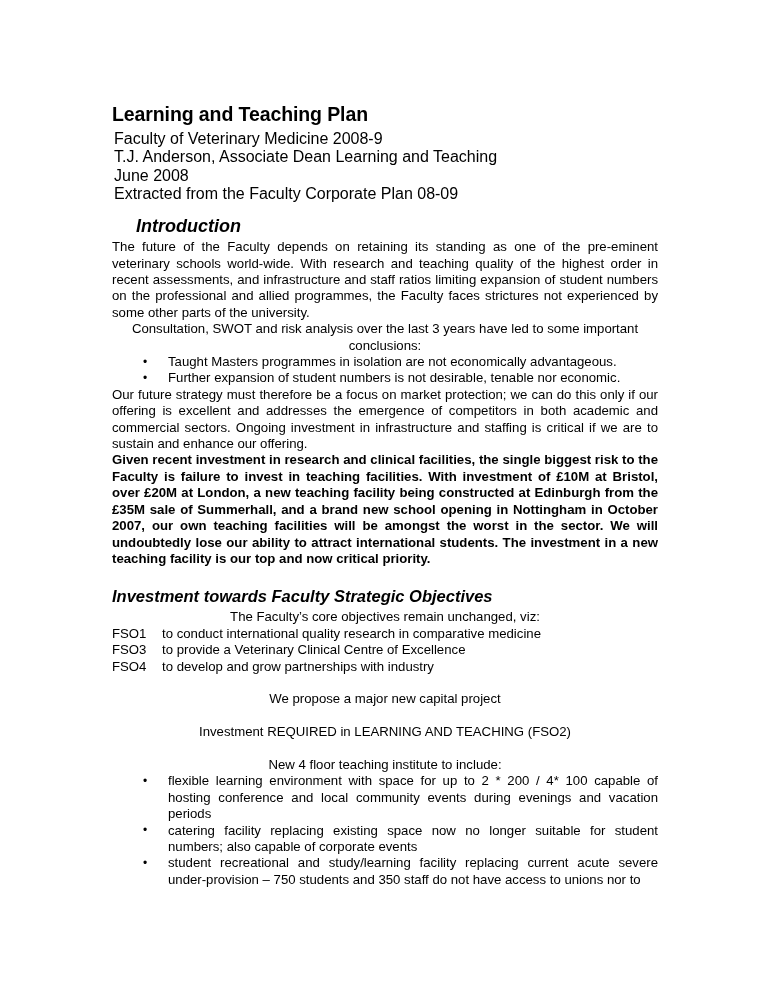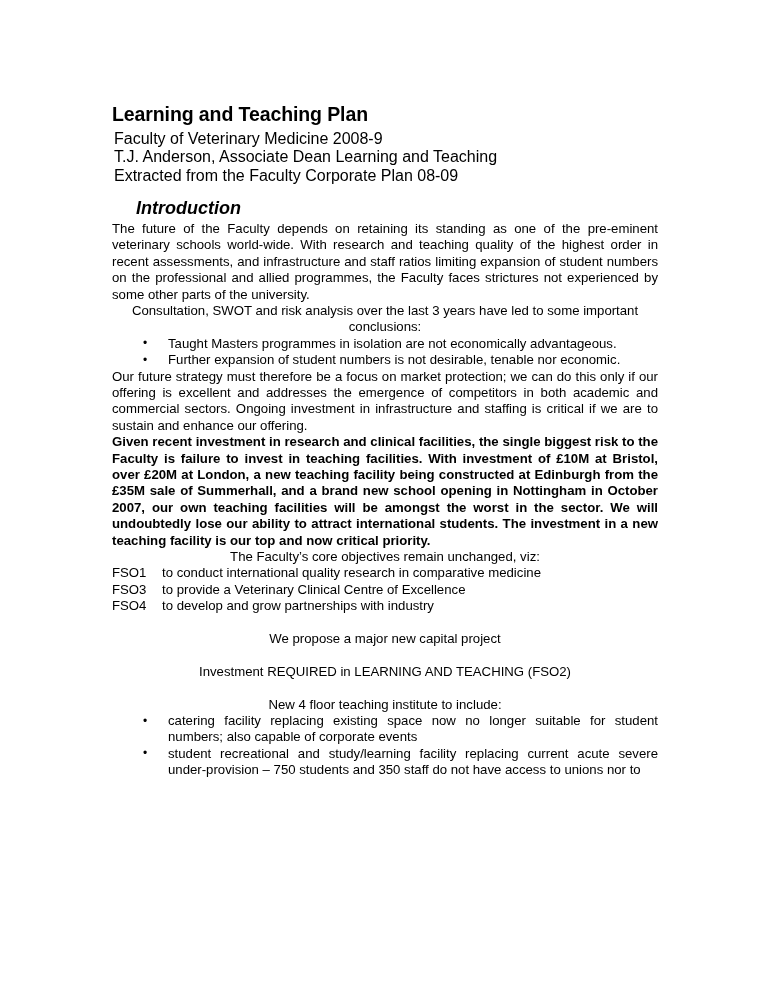--- a/index.html
+++ b/index.html
@@ -127,60 +127,65 @@
 <body>
 
 <div class="page">
   <div class="content">
 
     <h1 class="doc-title">Learning and Teaching Plan</h1>
 
     <div>
       <p class="meta-line">Faculty of Veterinary Medicine 2008-9</p>
       <p class="meta-line">T.J. Anderson, Associate Dean Learning and Teaching</p>
+      <p class="meta-line">June 2008</p>
       <p class="meta-line">Extracted from the Faculty Corporate Plan 08-09</p>
     </div>
 
     <h2 class="h-intro">Introduction</h2>
 
     <p class="para">The future of the Faculty depends on retaining its standing as one of the pre-eminent veterinary schools world-wide. With research and teaching quality of the highest order in recent assessments, and infrastructure and staff ratios limiting expansion of student numbers on the professional and allied programmes, the Faculty faces strictures not experienced by some other parts of the university.</p>
     <p class="para plain">Consultation, SWOT and risk analysis over the last 3 years have led to some important conclusions:</p>
 
     <ul class="bullets">
       <li>
           <span class="li-text">Taught Masters programmes in isolation are not economically advantageous.</span>
         </li>
       <li>
           <span class="li-text">Further expansion of student numbers is not desirable, tenable nor economic.</span>
         </li>
     </ul>
 
     <p class="para">Our future strategy must therefore be a focus on market protection; we can do this only if our offering is excellent and addresses the emergence of competitors in both academic and commercial sectors. Ongoing investment in infrastructure and staffing is critical if we are to sustain and enhance our offering.</p>
     <p class="para bold">Given recent investment in research and clinical facilities, the single biggest risk to the Faculty is failure to invest in teaching facilities. With investment of £10M at Bristol, over £20M at London, a new teaching facility being constructed at Edinburgh from the £35M sale of Summerhall, and a brand new school opening in Nottingham in October 2007, our own teaching facilities will be amongst the worst in the sector. We will undoubtedly lose our ability to attract international students. The investment in a new teaching facility is our top and now critical priority.</p>
 
+    <h2 class="h-section">Investment towards Faculty Strategic Objectives</h2>
 
     <p class="para plain">The Faculty’s core objectives remain unchanged, viz:</p>
 
     <div>
       <p class="fso-row"><span class="fso-key">FSO1</span><span>to conduct international quality research in comparative medicine</span></p>
       <p class="fso-row"><span class="fso-key">FSO3</span><span>to provide a Veterinary Clinical Centre of Excellence</span></p>
       <p class="fso-row"><span class="fso-key">FSO4</span><span>to develop and grow partnerships with industry</span></p>
     </div>
 
     <div class="spacer-line"></div>
     <p class="para plain">We propose a major new capital project</p>
 
     <div class="spacer-line"></div>
     <p class="para plain">Investment REQUIRED in LEARNING AND TEACHING (FSO2)</p>
 
     <div class="spacer-line"></div>
     <p class="para plain">New 4 floor teaching institute to include:</p>
 
     <ul class="bullets">
       <li>
+          <span class="li-text">flexible learning environment with space for up to 2 * 200 / 4* 100 capable of hosting conference and local community events during evenings and vacation periods</span>
+        </li>
+      <li>
           <span class="li-text">catering facility replacing existing space now no longer suitable for student numbers; also capable of corporate events</span>
         </li>
       <li>
           <span class="li-text">student recreational and study/learning facility replacing current acute severe under-provision – 750 students and 350 staff do not have access to unions nor to</span>
         </li>
     </ul>
 
   </div>
 </div>
 

